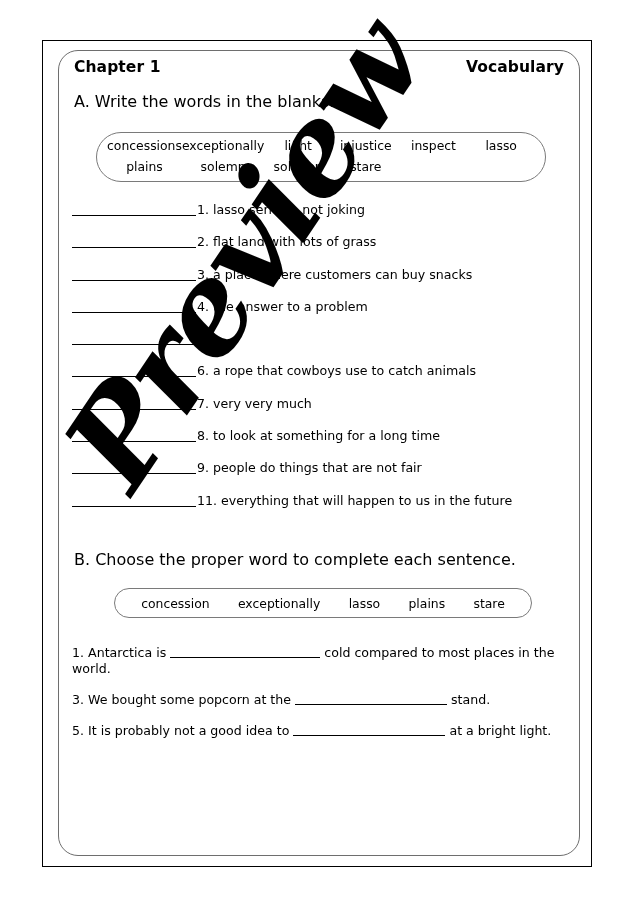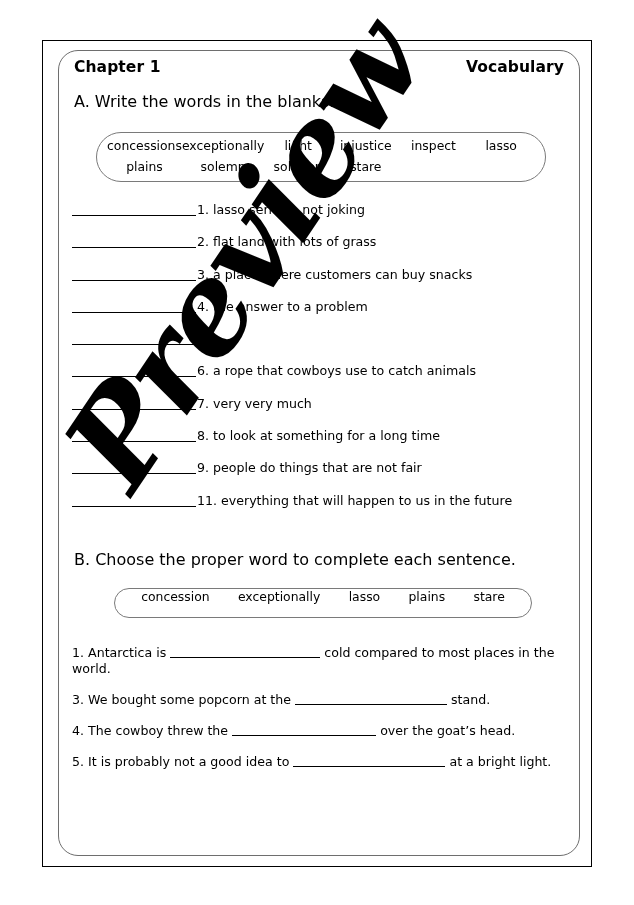--- a/index.html
+++ b/index.html
@@ -100,21 +100,21 @@
     font-size: 12.4px;
     line-height: 1.12;
     white-space: nowrap;
   }
   #wordbank-b {
     left: 56px;
     top: 538px;
     width: 418px;
     height: 30px;
     display: flex;
-    align-items: flex-start;
+    align-items: center;
     justify-content: space-around;
     padding: 0 12px;
   }
   #wordbank-b .wcell {
     font-size: 12.4px;
     white-space: nowrap;
   }
 
   
   #list-a {
@@ -289,26 +289,20 @@
       <span class="inblank b1"></span>
       <span>cold compared to most places in the world.</span>
     </div>
     <div class="sentrow">
       <span>3.</span>
       <span>We bought some popcorn at the</span>
       <span class="inblank b3"></span>
       <span>stand.</span>
     </div>
     <div class="sentrow">
-      <span>4.</span>
-      <span>The cowboy threw the</span>
-      <span class="inblank b4"></span>
-      <span>over the goat’s head.</span>
-    </div>
-    <div class="sentrow">
       <span>5.</span>
       <span>It is probably not a good idea to</span>
       <span class="inblank b5"></span>
       <span>at a bright light.</span>
     </div>
   </div>
 
 </div>
 
 <div id="watermark">

